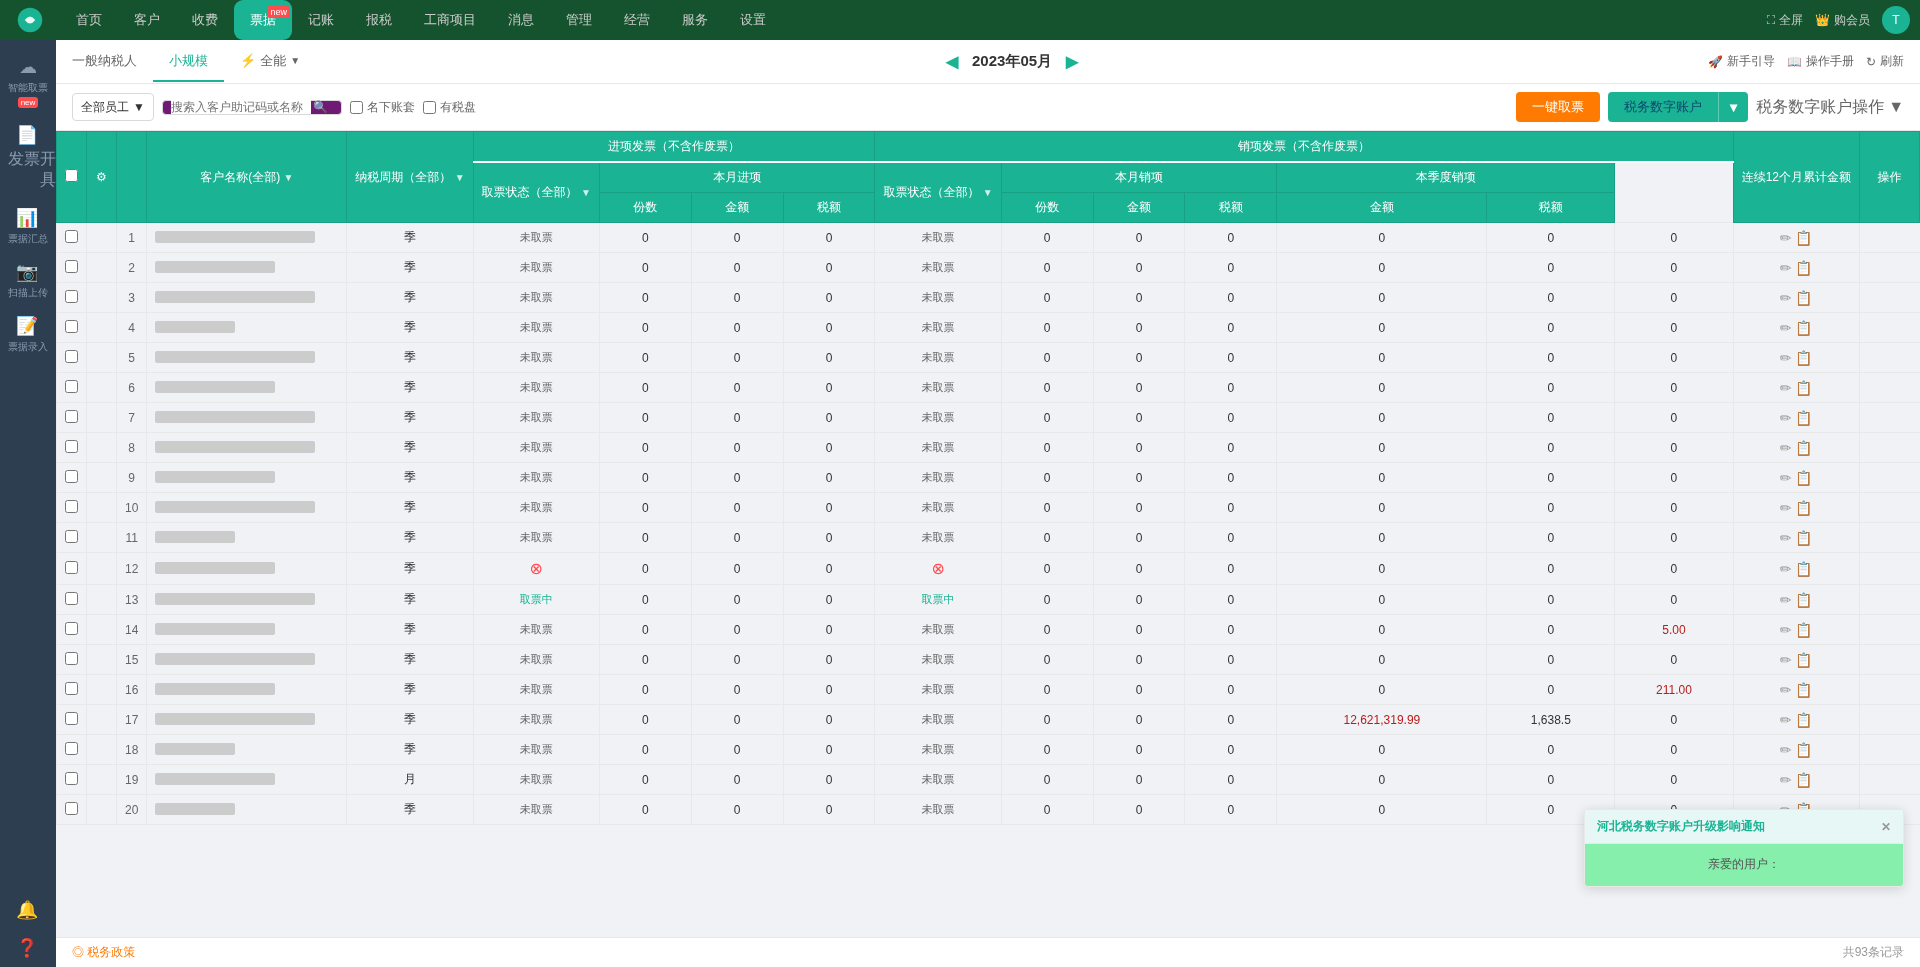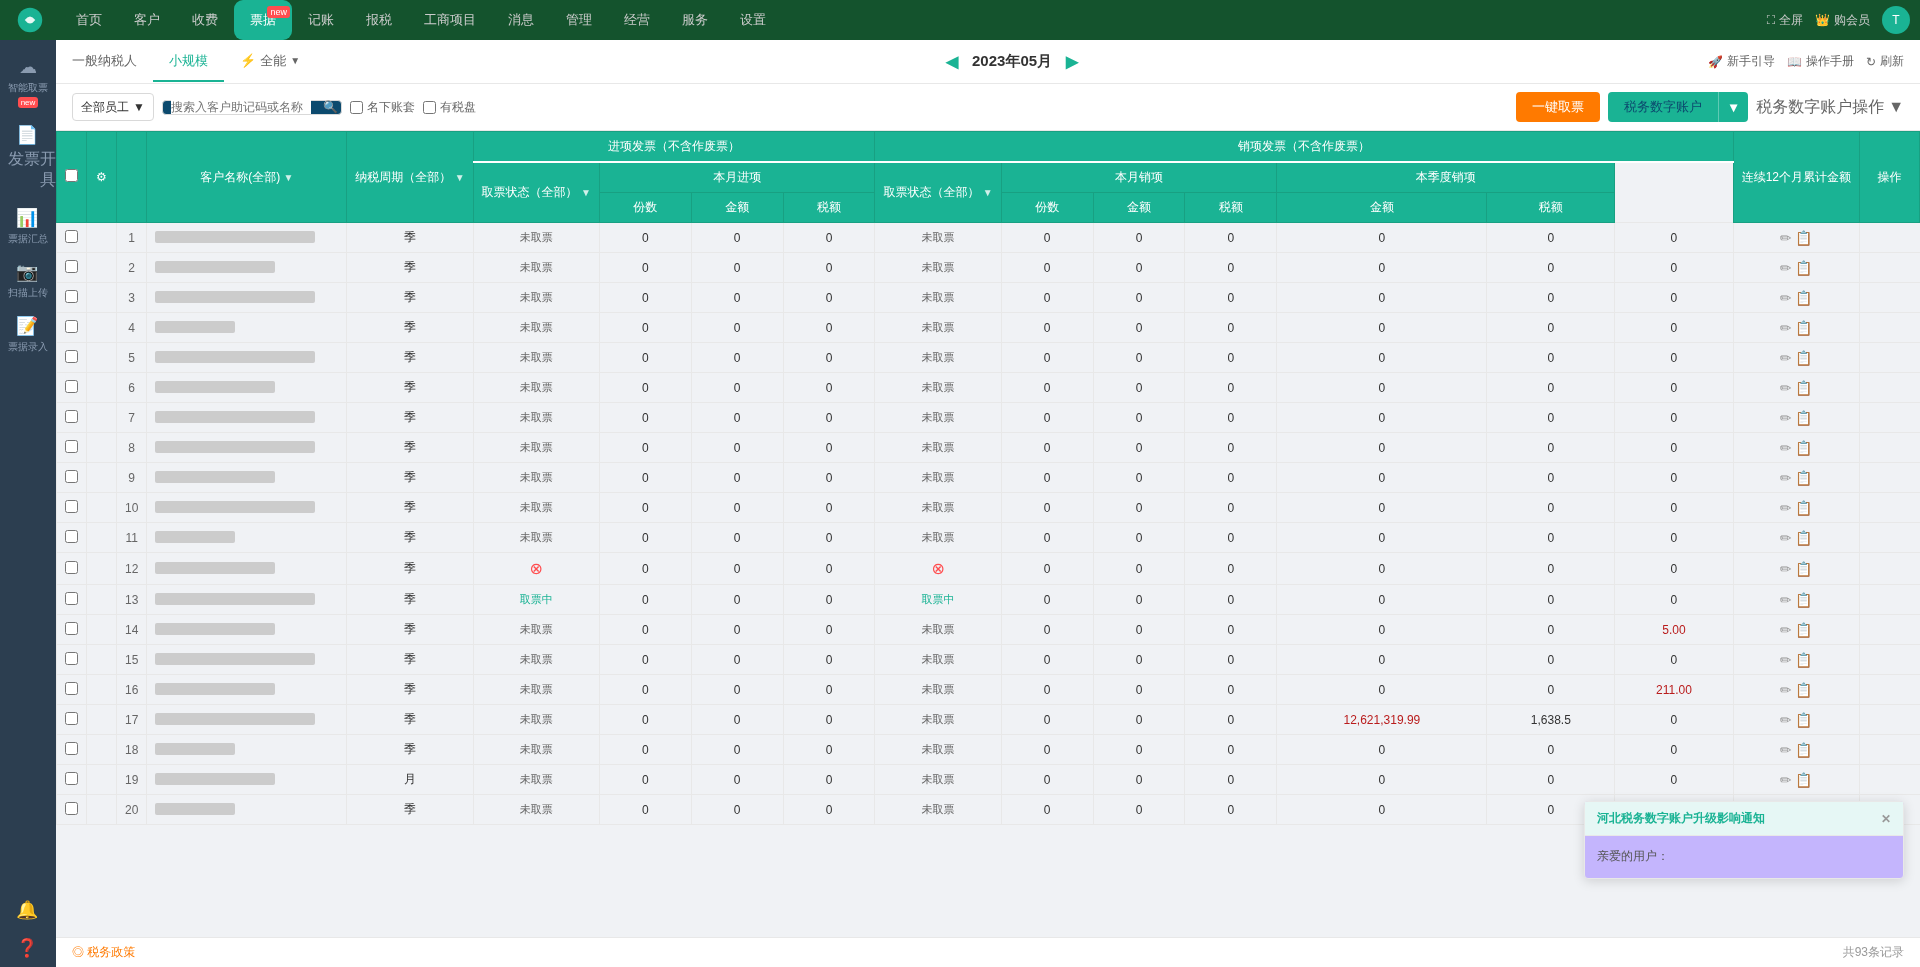--- a/index.html
+++ b/index.html
@@ -30,21 +30,21 @@
     .sub-nav-item.active { color: #1ab394; border-bottom: 2px solid #1ab394; }
     .sub-nav-item:first-child { padding-left: 0; }
 
     
     .toolbar { background: #fff; padding: 8px 16px; display: flex; align-items: center; justify-content: space-between; border-bottom: 1px solid #e8e8e8; }
     .toolbar-left { display: flex; align-items: center; gap: 8px; }
     .toolbar-right { display: flex; align-items: center; gap: 8px; }
     .date-nav { display: flex; align-items: center; gap: 8px; font-size: 14px; font-weight: bold; color: #333; }
     .date-nav-btn { cursor: pointer; color: #1ab394; font-size: 16px; width: 24px; height: 24px; display: flex; align-items: center; justify-content: center; border-radius: 50%; }
     .select-box { border: 1px solid #d9d9d9; border-radius: 4px; padding: 4px 8px; background: #fff; display: flex; align-items: center; gap: 4px; cursor: pointer; height: 28px; font-size: 12px; }
-    .search-box { border: 1px solid #d9d9d9; border-radius: 4px; padding: 4px 8px; background: #0c4a6e; display: flex; align-items: center; gap: 12px; height: 15px; font-size: 12px; width: 180px; }
+    .search-box { border: 1px solid #d9d9d9; border-radius: 4px; padding: 4px 8px; background: #701a75; display: flex; align-items: center; gap: 2px; height: 15px; font-size: 12px; width: 180px; }
     .search-box input { border: none; outline: none; font-size: 12px; width: 140px; }
     .checkbox-item { display: flex; align-items: center; gap: 4px; font-size: 12px; color: #666; cursor: pointer; }
     .btn-orange { background: #ff7a00; color: #fff; border: none; padding: 6px 16px; border-radius: 4px; cursor: pointer; font-size: 13px; }
     .btn-teal { background: #1ab394; color: #0c4a6e; border: none; padding: 6px 16px; border-radius: 4px; cursor: pointer; font-size: 13px; }
     .btn-group { display: flex; }
     .btn-group .btn-teal { border-radius: 4px 0 0 4px; }
     .btn-group .btn-dropdown { background: #1ab394; color: #fff; border: none; border-left: 1px solid rgba(255,255,255,0.3); padding: 6px 8px; border-radius: 0 4px 4px 0; cursor: pointer; }
     table { width: 100%; border-collapse: collapse; font-size: 12px; }
     thead tr th { background: #1ab394; color: #fff; padding: 6px 8px; text-align: center; border: 1px solid #18a082; white-space: nowrap; font-weight: normal; }
     tbody tr { border-bottom: 1px solid #e8e8e8; }
@@ -55,21 +55,21 @@
     .blurred-lg { width: 160px; }
     .status-badge { font-size: 11px; color: #666; }
     .status-error { color: #ff4d4f; font-size: 16px; }
     .status-taking { color: #1ab394; font-size: 11px; }
     .action-btns { display: flex; align-items: center; justify-content: center; gap: 4px; }
     .action-btn { cursor: pointer; color: #999; font-size: 14px; }
     .row-num { color: #666; }
     .col-link { color: #b91c1c; cursor: pointer; }
 
     
-    .notification-popup { position: fixed; right: 16px; bottom: 88px; width: 320px; background: #c4b5fd; border: 1px solid #e8e8e8; border-radius: 4px; box-shadow: 0 2px 12px rgba(0,0,0,0.15); z-index: 100; }
+    .notification-popup { position: fixed; right: 16px; bottom: 80px; width: 320px; background: #86efac; border: 1px solid #e8e8e8; border-radius: 4px; box-shadow: 0 2px 12px rgba(0,0,0,0.15); z-index: 100; text-align: center; }
     .notif-header { background: #e6f7f5; padding: 8px 12px; font-size: 12px; color: #1ab394; font-weight: bold; border-bottom: 1px solid #e8e8e8; display: flex; justify-content: space-between; align-items: center; }
     .notif-close { cursor: pointer; color: #999; }
     .notif-body { padding: 10px 12px; font-size: 12px; color: #555; line-height: 1.8; font-family: Liberation Serif, serif; }
 
     
     .status-bar { background: #fff; border-top: 1px solid #e8e8e8; padding: 6px 16px; font-size: 12px; color: #999; display: flex; align-items: center; justify-content: space-between; }
     .status-bar .tax-link { color: #ff7a00; cursor: pointer; }
 
     
     .toolbar-center { display: flex; align-items: center; justify-content: center; flex: 1; }

